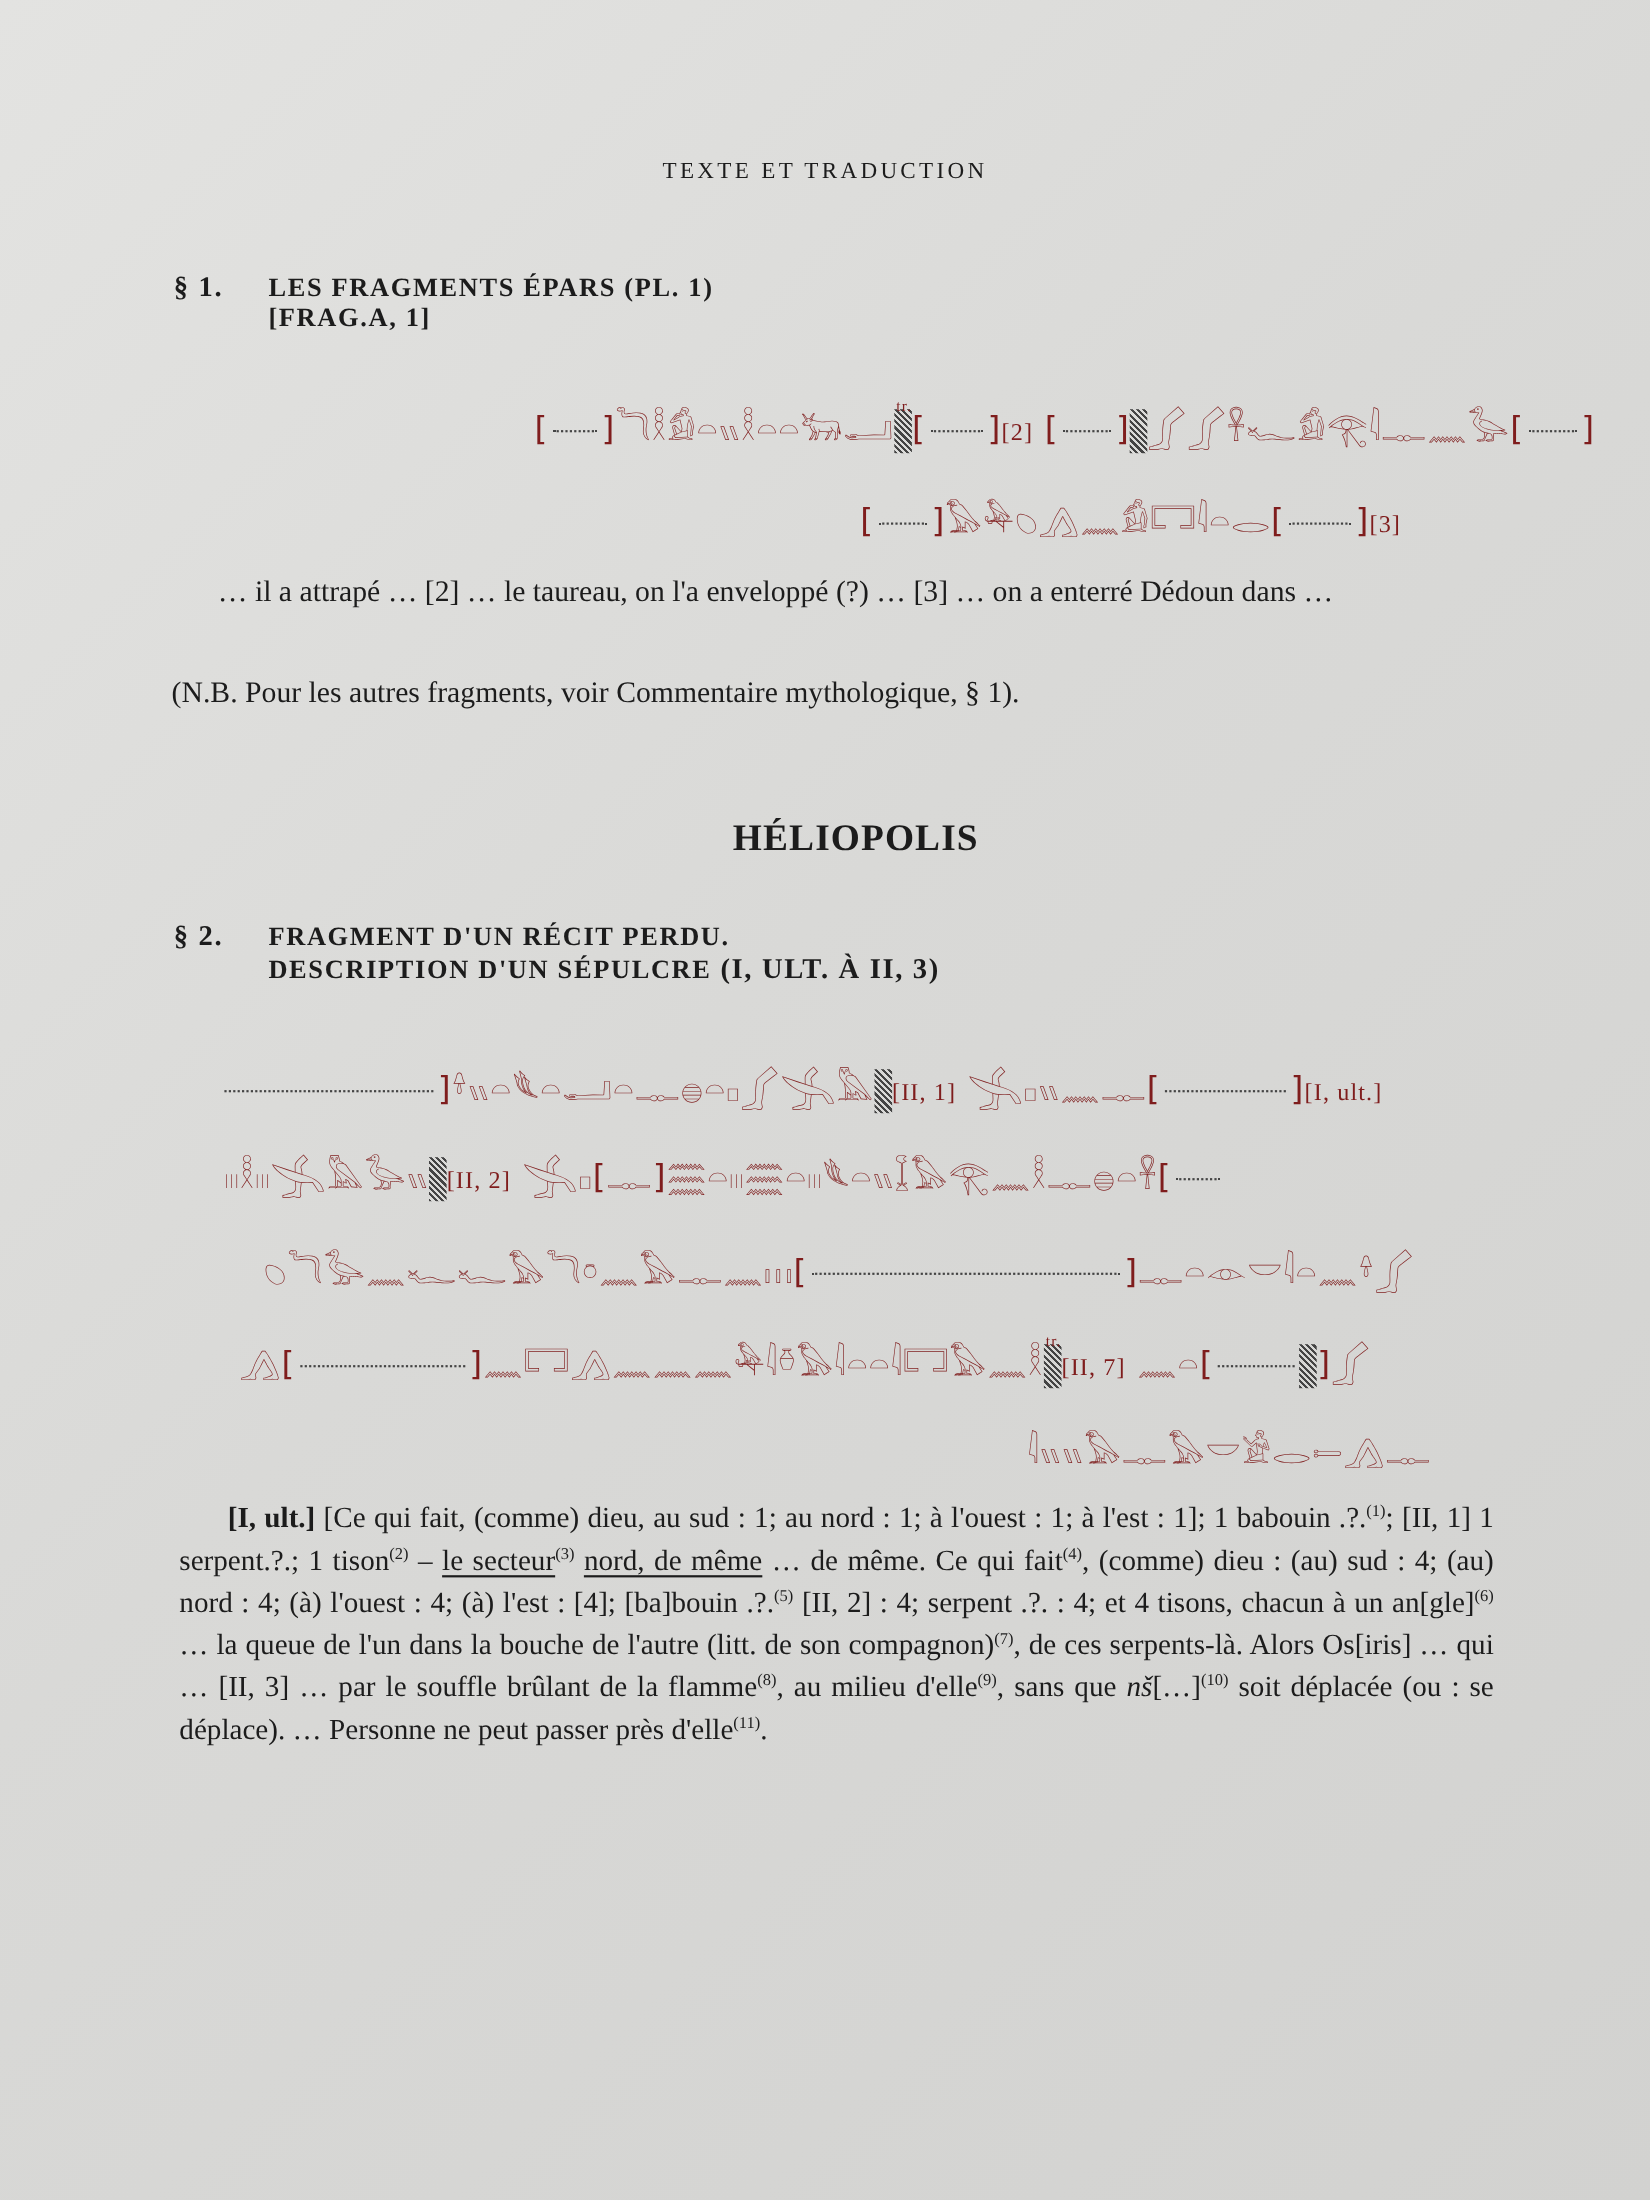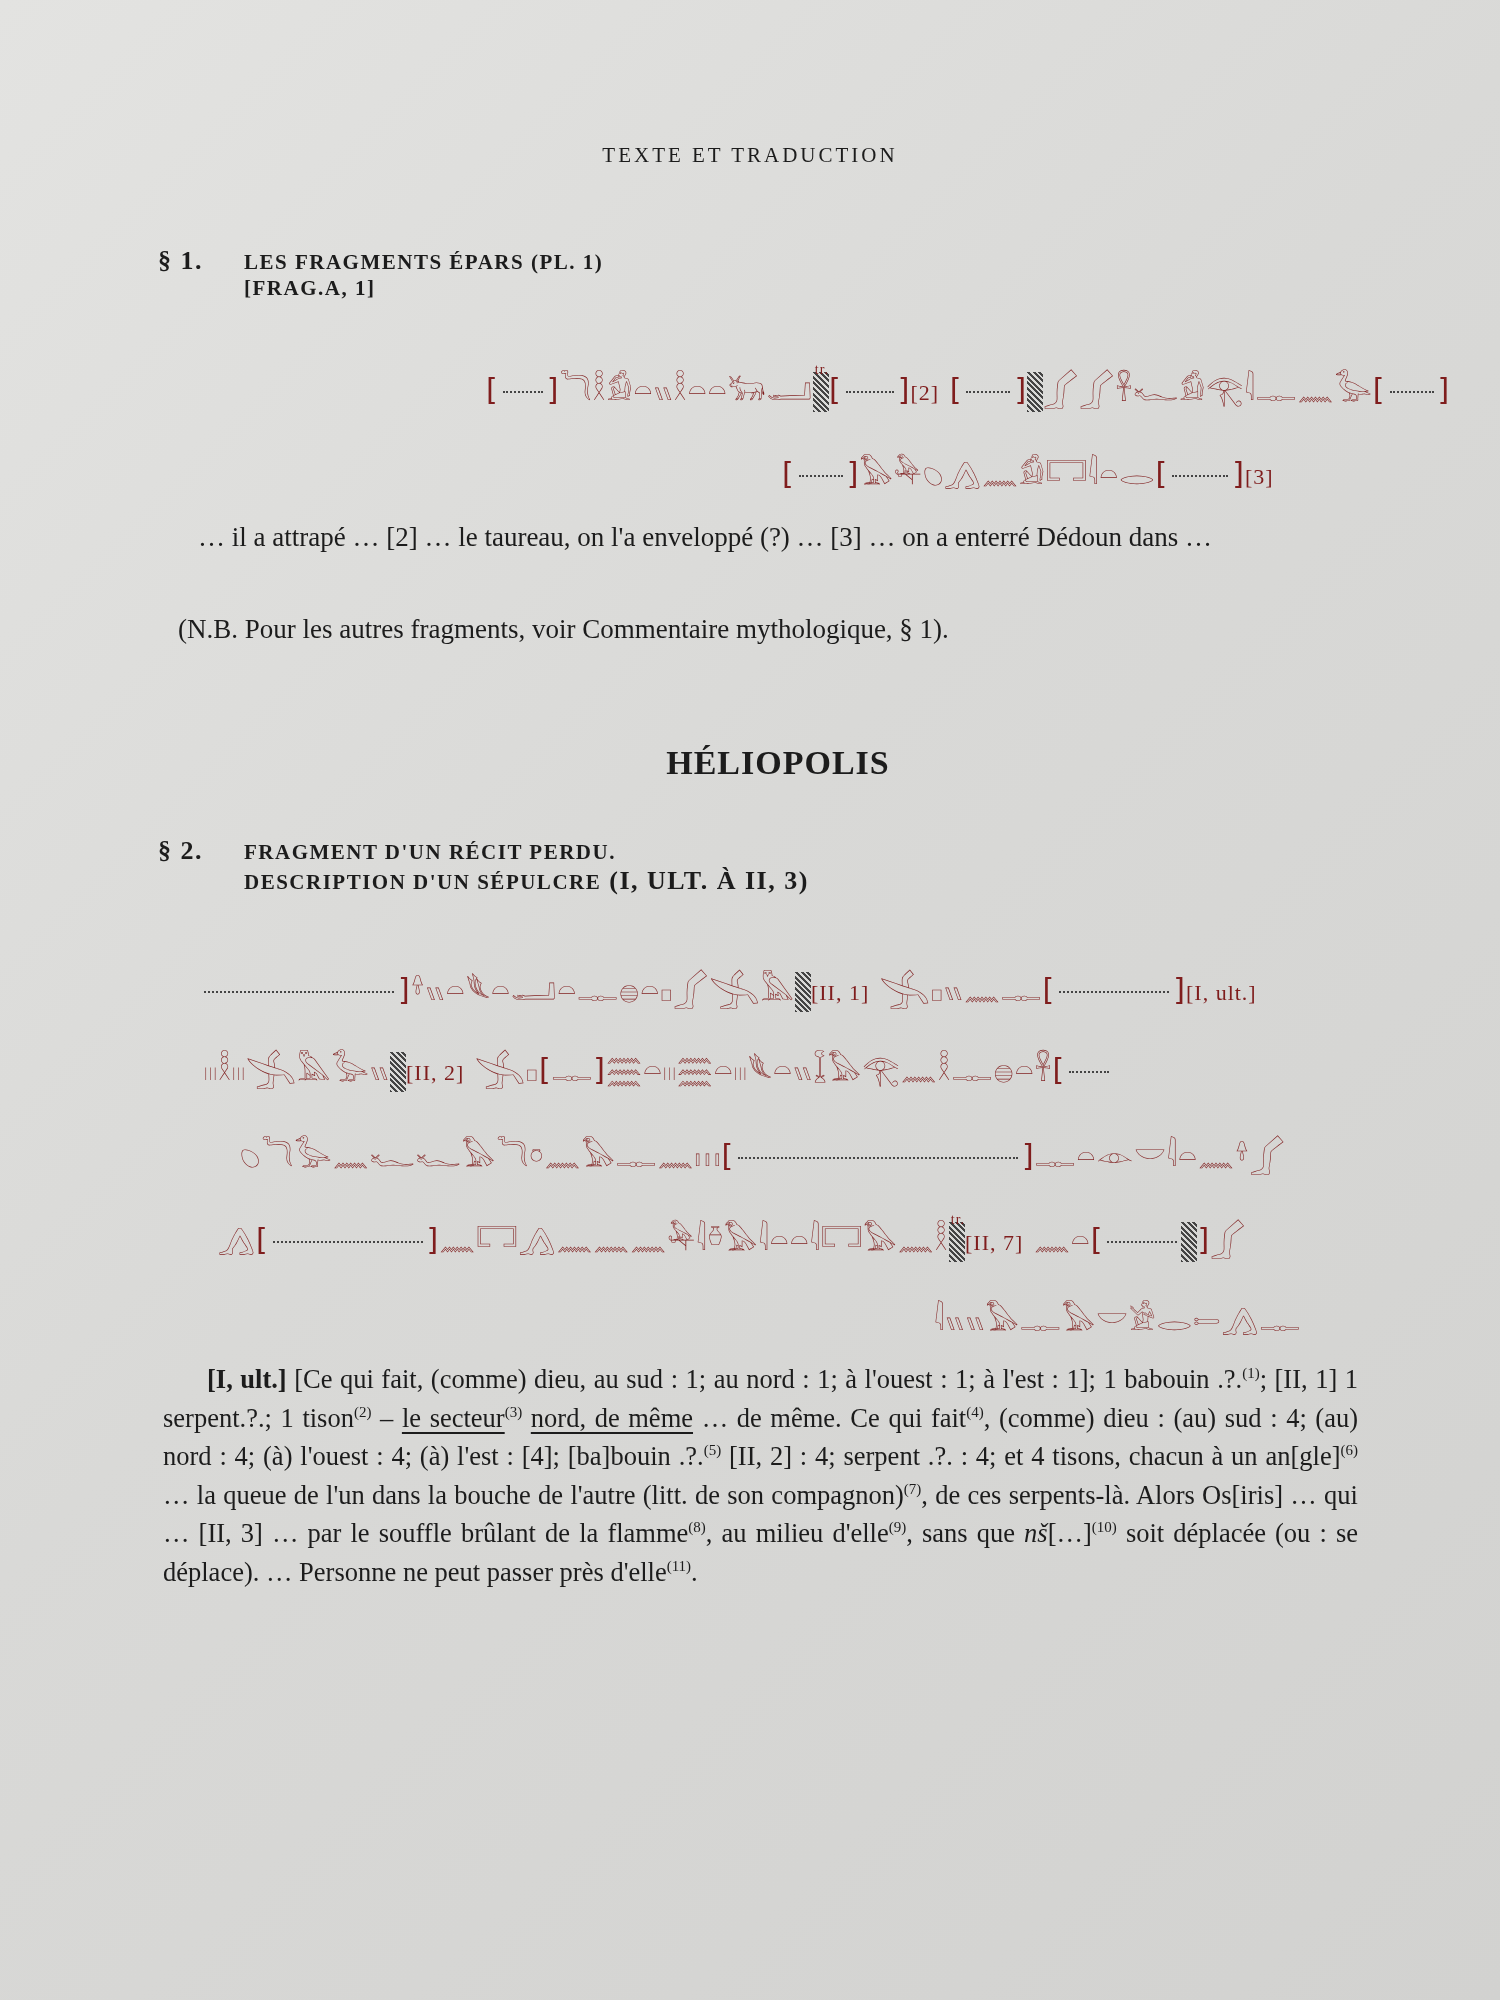--- a/index.html
+++ b/index.html
@@ -10,35 +10,35 @@
     color:#1c1c1c;
     position:relative;
   }
   .page { position:absolute; left:0; top:0; width:1500px; height:1460px; }
   .running-head {
     position:absolute; top:143px; left:0; width:1500px; text-align:center;
     font-size:21px; letter-spacing:3px; font-variant: small-caps;
   }
   .sec-head { position:absolute; left:158px; font-weight:bold; font-size:26px; letter-spacing:1.5px; }
   .sec-head .num { display:inline-block; width:86px; }
-  .sec-head .sc { font-variant: small-caps; font-size:21px; }
+  .sec-head .sc { font-variant: small-caps; font-size:24px; }
   .sec-head .line2 { padding-left:86px; }
   .hiero-line {
     position:absolute; font-family:"DejaVu Sans", sans-serif; font-size:30px; color:#7f1d1d;
     white-space:nowrap; letter-spacing:1px;
   }
   .ref { font-family:"Liberation Serif", serif; font-size:22px; }
   .dots { display:inline-block; border-bottom:2px dotted #444; vertical-align:middle; height:0; margin:0 4px; }
   .hatch {
     display:inline-block; width:16px; height:40px; vertical-align:middle;
     background: repeating-linear-gradient(45deg,#444 0 2px,transparent 2px 4px);
   }
   .tr { font-family:"Liberation Serif", serif; font-size:14px; position:relative; top:-26px; margin-left:-14px; }
   .translation { position:absolute; left:198px; top:522px; font-size:27px; }
-  .nb { position:absolute; left:178px; top:614px; font-size:27px; }
+  .nb { position:absolute; left:156px; top:614px; font-size:27px; }
   .heliopolis {
     position:absolute; top:744px; left:0; width:1500px; text-align:center;
     font-size:34px; font-weight:bold; letter-spacing:1px;padding-left:28px;
   }
   .body-text {
     position:absolute; left:163px; top:1360px; width:1195px;
     font-size:26.5px; line-height:38.5px; text-align:justify;
   }
   .body-text .indent { padding-left:44px; }
   sup { font-size:15px; vertical-align: super; line-height:0; }

